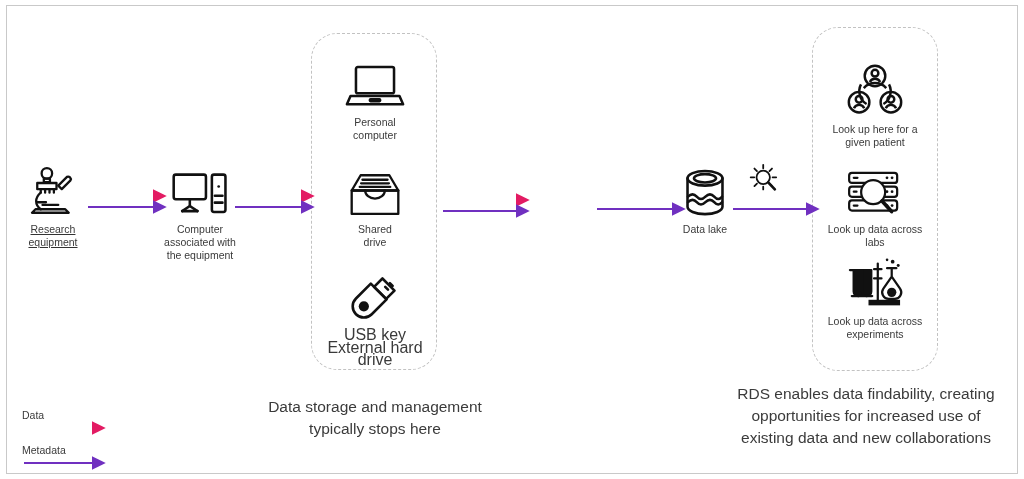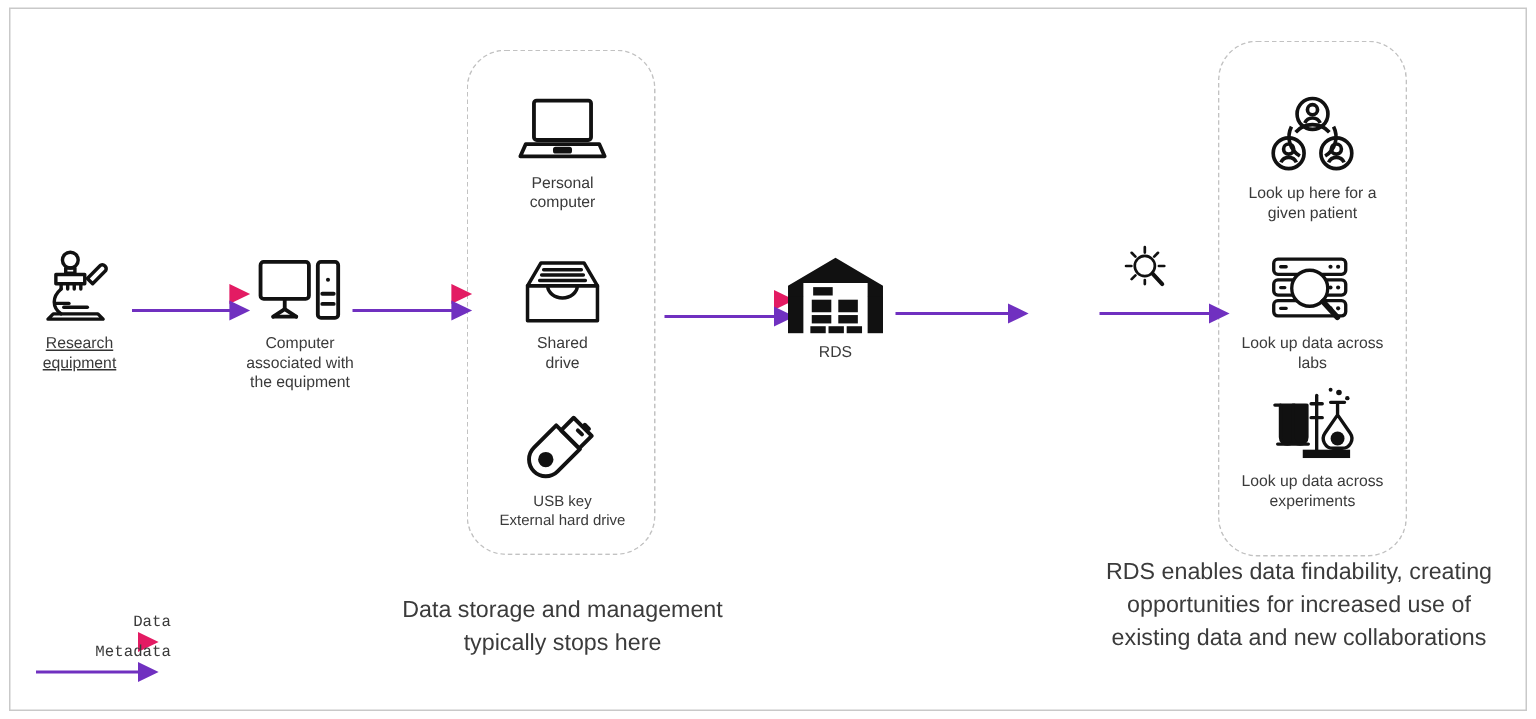--- a/index.html
+++ b/index.html
@@ -14,34 +14,34 @@
   .frame{
     position:absolute;left:6px;top:5px;width:1012px;height:469px;
     border:1px solid #c9c9c9;box-sizing:border-box;background:#fff;
   }
   .node{position:absolute;text-align:center;}
   .icon{display:block;margin:0 auto;}
   .lbl{
     font-size:10.5px;line-height:13px;color:#3a3a3a;
     margin-top:5px;white-space:pre-line;
   }
-  .lbl.small{font-size:10px;line-height:12.5px;}
+  .lbl.small{font-size:16px;line-height:12.5px;}
   .dashbox{
     position:absolute;border:1.4px dashed #c2c2c2;border-radius:26px;
     box-sizing:border-box;background:transparent;
   }
   .caption{
     position:absolute;text-align:center;font-size:15.5px;line-height:22px;
     color:#3b3b3b;white-space:pre-line;
   }
   .legend{position:absolute;}
   .legend-row{position:relative;height:20px;}
   .legend-text{
     position:absolute;left:22px;top:-11px;font-size:10.5px;color:#3a3a3a;
-    width:100%;text-align:right;font-family:Liberation Mono, monospace;
+    width:100%;text-align:left;
   }
   svg{display:block;overflow:visible;}
 </style>
 </head>
 <body>
 
 <div id="canvas">
   <div class="frame"></div>
 
   <div class="dashbox" style="left:311px;top:33px;width:126px;height:337px;"></div>
@@ -151,39 +151,33 @@
         <path d="M9.5 45.5 a12 12 0 0 1 0 -17 l16 -16 l17 17 l-16 16 a12 12 0 0 1 -17 0 z"></path>
         <circle cx="18" cy="37" r="5.5" fill="#111" stroke="none"></circle>
         <path d="M38 7 l13 13 l-9 9 l-13 -13 z"></path>
         <path d="M41 16 l3 3 M46 12 l3 3"></path>
       </g>
     </svg>
     <div class="lbl small">USB key
 External hard drive</div>
   </div>
 
-  <div class="node" style="left:521px;top:170px;width:72px;">
-    <svg class="icon" width="66" height="54" viewBox="0 0 70 58">
-      <g fill="#111">
-        <path d="M35 2 L69 22 v8 H58 V20 H12 v10 H1 v-8 Z"></path>
-        <path d="M1 30 h11 v26 H1 z"></path>
-        <path d="M58 30 h11 v26 H58 z"></path>
-        <rect x="19" y="23" width="14" height="6"></rect>
-        <rect x="18" y="32" width="14" height="9"></rect>
-        <rect x="37" y="32" width="14" height="9"></rect>
-        <rect x="18" y="43" width="14" height="6"></rect>
-        <rect x="37" y="43" width="14" height="6"></rect>
-        <rect x="17" y="51" width="11" height="5"></rect>
-        <rect x="30" y="51" width="11" height="5"></rect>
-        <rect x="43" y="51" width="11" height="5"></rect>
-      </g>
-    </svg>
-    <div class="lbl">RDS</div>
-  </div>
-
+
+  <div class="node" style="left:675px;top:168px;width:60px;">
+    <svg class="icon" width="46" height="50" viewBox="0 0 50 54">
+      <g fill="none" stroke="#111" stroke-width="2.8" stroke-linecap="round" stroke-linejoin="round">
+        <ellipse cx="25" cy="11" rx="19" ry="8"></ellipse>
+        <ellipse cx="25" cy="11" rx="12" ry="4.5"></ellipse>
+        <path d="M6 11 v31 a19 8 0 0 0 38 0 v-31"></path>
+        <path d="M6.5 31 q5 -5 9.5 0 t9.5 0 t9.5 0 t8.5 0"></path>
+        <path d="M6.5 37 q5 -5 9.5 0 t9.5 0 t9.5 0 t8.5 0"></path>
+      </g>
+    </svg>
+    <div class="lbl">Data lake</div>
+  </div>
 
   <div class="node" style="left:746px;top:163px;width:38px;">
     <svg class="icon" width="34" height="34" viewBox="0 0 38 38">
       <g fill="none" stroke="#111" stroke-width="2" stroke-linecap="round">
         <circle cx="17" cy="16" r="7.5"></circle>
         <path d="M22.6 21.6 L30 29.5" stroke-width="3"></path>
         <path d="M17 2 v4 M17 26.5 v3 M3 16 h4 M27.5 16 h4
                  M7.2 6.2 l2.8 2.8 M24 23 l2.4 2.4
                  M26.8 6.2 l-2.8 2.8 M10 23 l-2.8 2.8"></path>
       </g>
@@ -248,41 +242,41 @@
         <circle cx="44" cy="2" r="1.4" fill="#111" stroke="none"></circle>
         <rect x="24" y="45" width="34" height="6" fill="#111" stroke="none"></rect>
       </g>
     </svg>
     <div class="lbl">Look up data across
 experiments</div>
   </div>
 
   <div class="caption" style="left:244px;top:396px;width:262px;">Data storage and management
 typically stops here</div>
-  <div class="caption" style="left:718px;top:371px;width:296px;">RDS enables data findability, creating
+  <div class="caption" style="left:718px;top:383px;width:296px;">RDS enables data findability, creating
 opportunities for increased use of
 existing data and new collaborations</div>
 
   <div class="legend" style="left:22px;top:411px;width:92px;">
     <div class="legend-row">
       <div class="legend-text" style="left:0;top:-2px;">Data</div>
       <svg width="92" height="12" style="position:absolute;left:0;top:12px;">
         <defs>
           <linearGradient id="lgGrad" x1="0" y1="0" x2="1" y2="0">
             <stop offset="0%" stop-color="#b8268c"></stop>
             <stop offset="100%" stop-color="#e31b63"></stop>
           </linearGradient>
           <marker id="lgAh" markerWidth="7" markerHeight="7" refX="1" refY="3.2" orient="auto">
             <path d="M0,0 L6.6,3.2 L0,6.4 Z" fill="#e31b63"></path>
           </marker>
         </defs>
         <line x1="2" y1="5" x2="72" y2="5" stroke="url(#lgGrad)" stroke-width="2.1" marker-end="url(#lgAh)"></line>
       </svg>
     </div>
-    <div class="legend-row" style="">
+    <div class="legend-row" style="margin-top:15px;">
       <div class="legend-text" style="left:0;top:-2px;">Metadata</div>
       <svg width="92" height="12" style="position:absolute;left:0;top:12px;">
         <defs>
           <marker id="lgAh2" markerWidth="7" markerHeight="7" refX="1" refY="3.2" orient="auto">
             <path d="M0,0 L6.6,3.2 L0,6.4 Z" fill="#7030c0"></path>
           </marker>
         </defs>
         <line x1="2" y1="5" x2="72" y2="5" stroke="#7030c0" stroke-width="2.1" marker-end="url(#lgAh2)"></line>
       </svg>
     </div>

